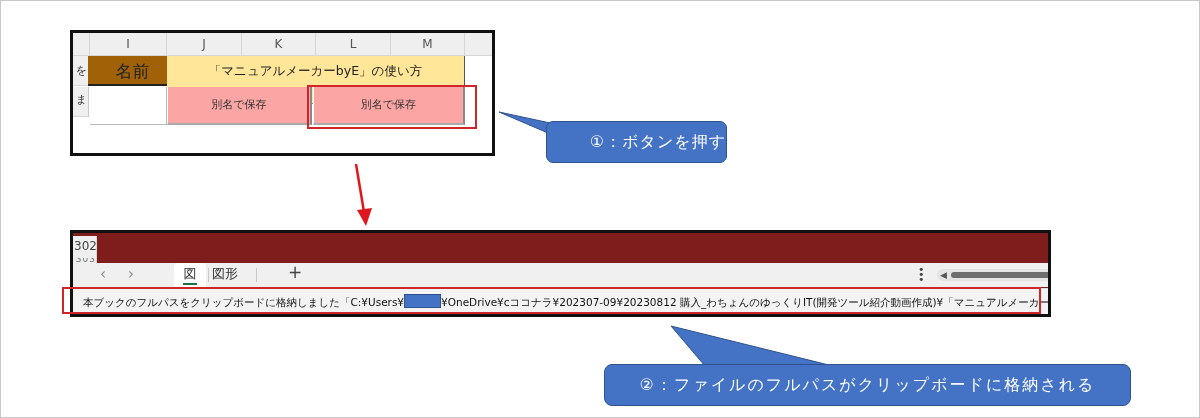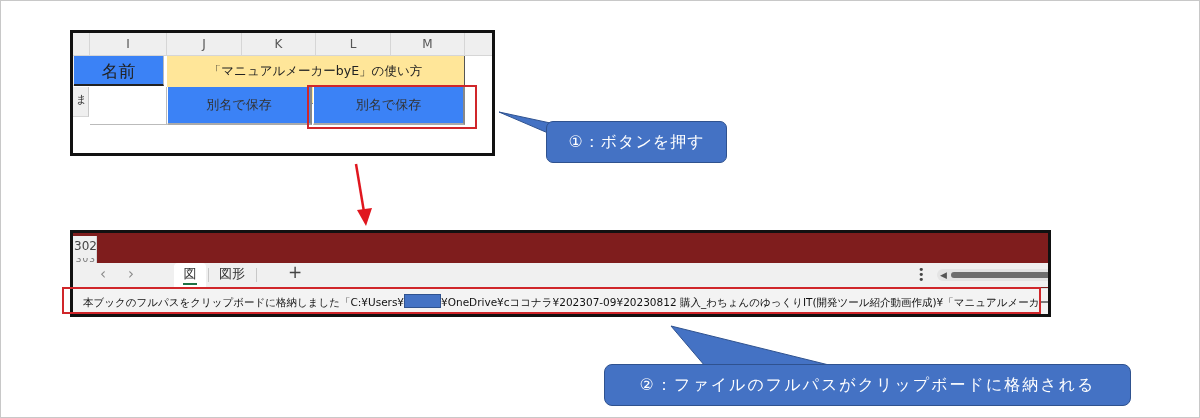--- a/index.html
+++ b/index.html
@@ -27,51 +27,51 @@
   }
   .row-edge {
     position: absolute; left: 0; width: 16px; height: 30px;
     background: #efefef; border-right: 1px solid #c8c8c8; border-bottom: 1px solid #d6d6d6;
     font-size: 11px; color: #333; overflow: hidden; text-align: right; padding-right: 1px;
   }
   .cell {
     position: absolute; font-size: 12px; color: #222; text-align: center;
   }
   .cell-name {
-    left: 1px; top: 23px; width: 90px; height: 30px; line-height: 30px;
-    font-size: 17px; background: #3b82f6;
+    left: 15px; top: 23px; width: 90px; height: 30px; line-height: 30px;
+    font-size: 17px; background: #a16207;
     border-right: 1px solid #bbb; border-bottom: 2px solid #222;
   }
   .cell-title {
     left: 94px; top: 23px; width: 298px; height: 48px; line-height: 30px;
     background: #ffe699; border-bottom: 1px solid #888; border-right: 1px solid #555;
     font-size: 12.5px;
   }
   .cell-blank {
     left: 17px; top: 54px; width: 77px; height: 38px; background: #fff;
     border-right: 1px solid #bbb; border-bottom: 1px solid #bbb;
   }
   .sheet-btn {
     position: absolute; top: 54px; height: 38px; line-height: 36px;
-    background: #3b82f6; font-size: 13px; color: #333; text-align: center;
+    background: #fca5a5; font-size: 11px; color: #333; text-align: center;
     border-right: 2px solid #888; border-bottom: 2px solid #aaa; border-left: 1px solid #fff;
     cursor: pointer;
   }
   .btn-saveas { left: 94px; width: 145px; }
   .btn-fullpath { left: 240px; width: 152px; }
   .highlight-box1 {
     position: absolute; left: 307px; top: 85px; width: 170px; height: 44px;
     border: 2px solid #d0262a; pointer-events: none;
   }
 
   
   .callout1 {
     position: absolute; left: 546px; top: 121px; width: 181px; height: 42px;
     background: #4472c4; border: 1px solid #2f528f; border-radius: 7px;
-    color: #fff; font-size: 16px; line-height: 40px; text-align: center; letter-spacing: 1px;
+    color: #fff; font-size: 16px; line-height: 40px; text-align: right; letter-spacing: 1px;
   }
   .callout1-tail { position: absolute; left: 497px; top: 110px; width: 60px; height: 30px; }
 
   
   .arrow { position: absolute; left: 350px; top: 160px; width: 30px; height: 70px; }
 
   
   .shot2 {
     position: absolute; left: 70px; top: 230px; width: 981px; height: 87px;
     border: 3px solid #111; background: #7f1d1d; overflow: hidden;
@@ -97,21 +97,21 @@
     position: absolute; top: 0; height: 24px; line-height: 22px; font-size: 13px; color: #333;
     text-align: center; cursor: pointer;
   }
   .sheet-tab.active {
     left: 101px; width: 32px; background: #fff;
     border-radius: 4px 4px 0 0;
   }
   .sheet-tab.active .underline {
     position: absolute; left: 9px; bottom: 2px; width: 14px; height: 2px; background: #1e7145;
   }
-  .sheet-tab.inactive { left: 137px; width: 44px; }
+  .sheet-tab.inactive { left: 121px; width: 44px; text-align: right; }
   .tab-sep { position: absolute; top: 5px; width: 1px; height: 14px; background: #c8c8c8; }
   .add-sheet { position: absolute; left: 215px; top: -1px; font-size: 17px; color: #444; cursor: pointer; }
   .vdots { position: absolute; left: 845px; top: 4px; font-size: 11px; color: #444; line-height: 5px; cursor: pointer; }
   .hscroll {
     position: absolute; left: 864px; top: 6px; width: 120px; height: 12px;
     background: #e4e4e4; border-radius: 6px 0 0 6px;
   }
   .hscroll-left { position: absolute; left: 3px; top: 1px; font-size: 9px; color: #555; }
   .hscroll-thumb { position: absolute; left: 14px; top: 3px; width: 110px; height: 6px; background: #6e6e6e; border-radius: 3px; }
   .status-bar {

